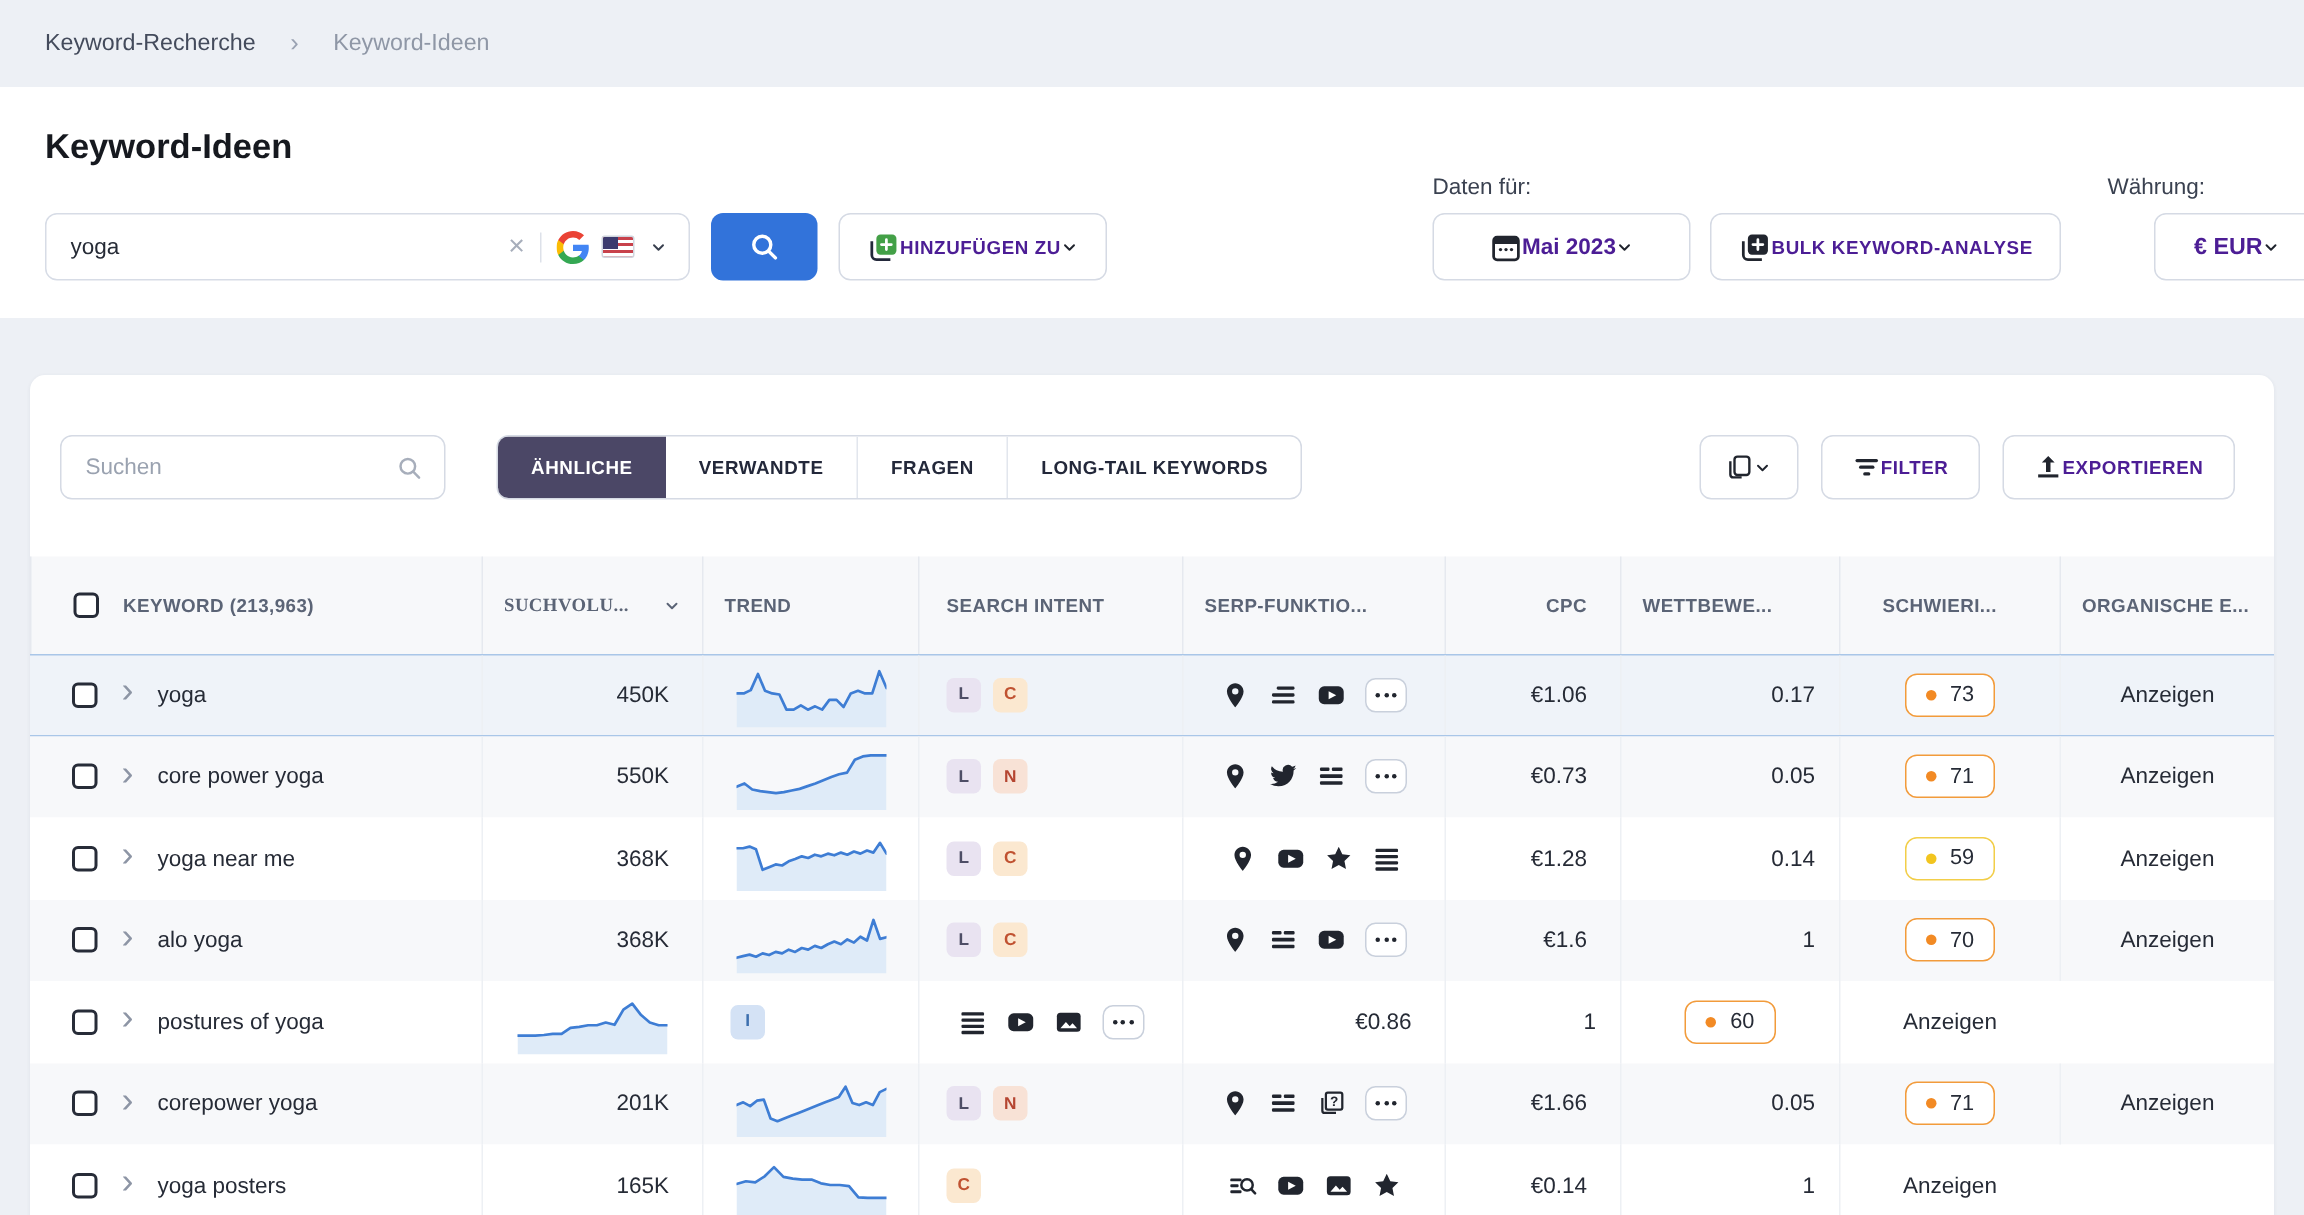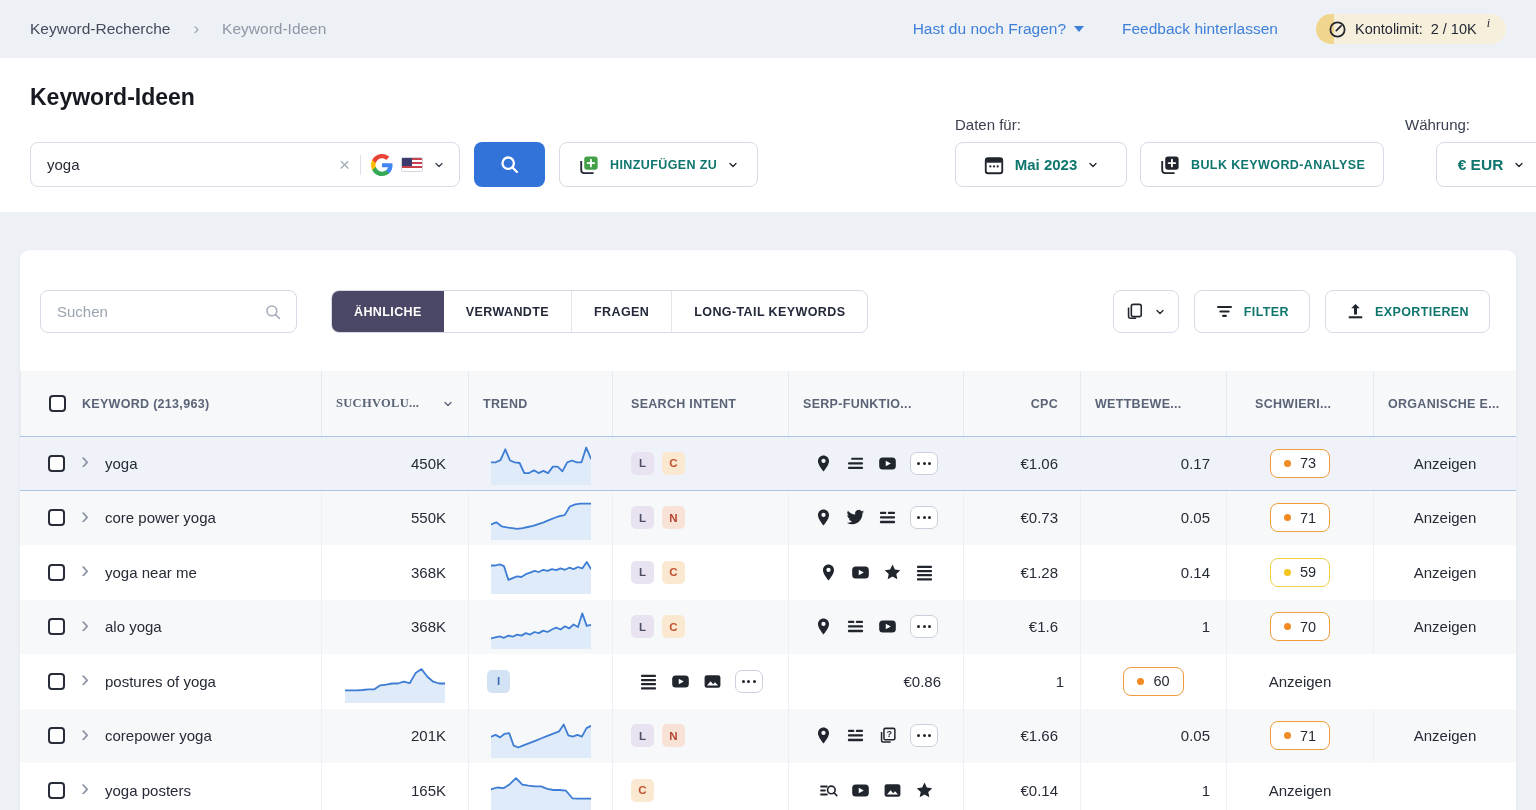--- a/index.html
+++ b/index.html
@@ -27,21 +27,21 @@
   .page-title { position:absolute; left:30px; top:26px; margin:0; font-size:23px; font-weight:bold; color:#16191F; }
   .field-label { position:absolute; top:58px; font-size:15px; color:#3A4150; }
   .kw-search { position:absolute; left:30px; top:84px; width:430px; height:45px; border:1px solid #D7DCE6; border-radius:8px; background:#fff; display:flex; align-items:center; padding:0 14px; }
   .kw-search input { flex:1; border:none; outline:none; font-size:15px; color:#262B36; font-family:inherit; background:transparent; }
   .clear-x { color:#A7AEBB; font-size:19px; margin-right:10px; cursor:pointer; }
   .vdiv { width:1px; height:20px; background:#DDE1E9; margin-right:10px; }
   .flag { position:relative; width:22px; height:15px; border-radius:2px; border:1px solid #D0D5DE; overflow:hidden;
           background:repeating-linear-gradient(180deg,#C8414B 0 2.1px,#FFFFFF 2.1px 4.2px); }
   .flag::before { content:""; position:absolute; left:0; top:0; width:10px; height:8px; background:#3C3B6E; }
   .chev { width:12px; height:12px; }
-  .btn { border:1px solid #D5DAE4; border-radius:8px; background:#fff; display:inline-flex; align-items:center; justify-content:center; gap:10px; font-weight:bold; font-size:12.5px; letter-spacing:.4px; color:#0f766e; cursor:pointer; }
+  .btn { border:1px solid #D5DAE4; border-radius:8px; background:#fff; display:inline-flex; align-items:center; justify-content:center; gap:0; font-weight:bold; font-size:12.5px; letter-spacing:.4px; color:#4c1d95; cursor:pointer; }
   .search-go { position:absolute; left:474px; top:84px; width:71px; height:45px; background:#3273DA; border:none; border-radius:8px; display:flex; align-items:center; justify-content:center; cursor:pointer; }
   .add-to { position:absolute; left:559px; top:84px; height:45px; padding:0 18px; }
   .date-btn { position:absolute; left:955px; top:84px; width:172px; height:45px; font-size:15px; letter-spacing:0; }
   .bulk-btn { position:absolute; left:1140px; top:84px; height:45px; padding:0 18px; }
   .cur-btn { position:absolute; left:1405px; top:84px; width:111px; height:45px; font-size:15.5px; letter-spacing:0;margin-left:31px; }
   
   .card { position:absolute; left:20px; top:250px; width:1496px; height:576px; background:#fff; border-radius:10px 10px 0 0; box-shadow:0 1px 3px rgba(40,50,70,.07); }
   .mini-search { position:absolute; left:20px; top:40px; width:257px; height:43px; border:1px solid #D5DAE4; border-radius:8px; display:flex; align-items:center; padding:0 14px; }
   .mini-search input { flex:1; border:none; outline:none; font-size:15px; color:#262B36; font-family:inherit; }
   .mini-search input::placeholder { color:#9AA2B0; }
@@ -100,36 +100,20 @@
 </style>
 </head>
 <body>
 
 <div class="topbar">
   <div class="crumbs">
     <span class="crumb-current">Keyword-Recherche</span>
     <span class="crumb-sep">›</span>
     <span class="crumb-child">Keyword-Ideen</span>
   </div>
-  <div class="topbar-right">
-    <span class="blue-link">
-      <span>Hast du noch Fragen?</span>
-      <span class="tri-down"></span>
-    </span>
-    <span class="blue-link">Feedback hinterlassen</span>
-    <span class="limit-pill">
-      <svg class="icon18" viewBox="0 0 24 24">
-        <circle cx="12" cy="12" r="9" fill="none" stroke="#21252E" stroke-width="2.2"></circle>
-        <path d="M10.5 13.5l6-6" stroke="#21252E" stroke-width="2.2" stroke-linecap="round"></path>
-      </svg>
-      <span>Kontolimit:</span>
-      <span>2 / 10K</span>
-      <span class="limit-info">i</span>
-    </span>
-  </div>
 </div>
 
 <div class="page-head">
   <h1 class="page-title">Keyword-Ideen</h1>
 
   <div class="kw-search">
     <input value="yoga" style="">
     <span class="clear-x">×</span>
     <span class="vdiv"></span>
     <svg class="icon22" viewBox="0 0 24 24" style="margin-right:8px">

